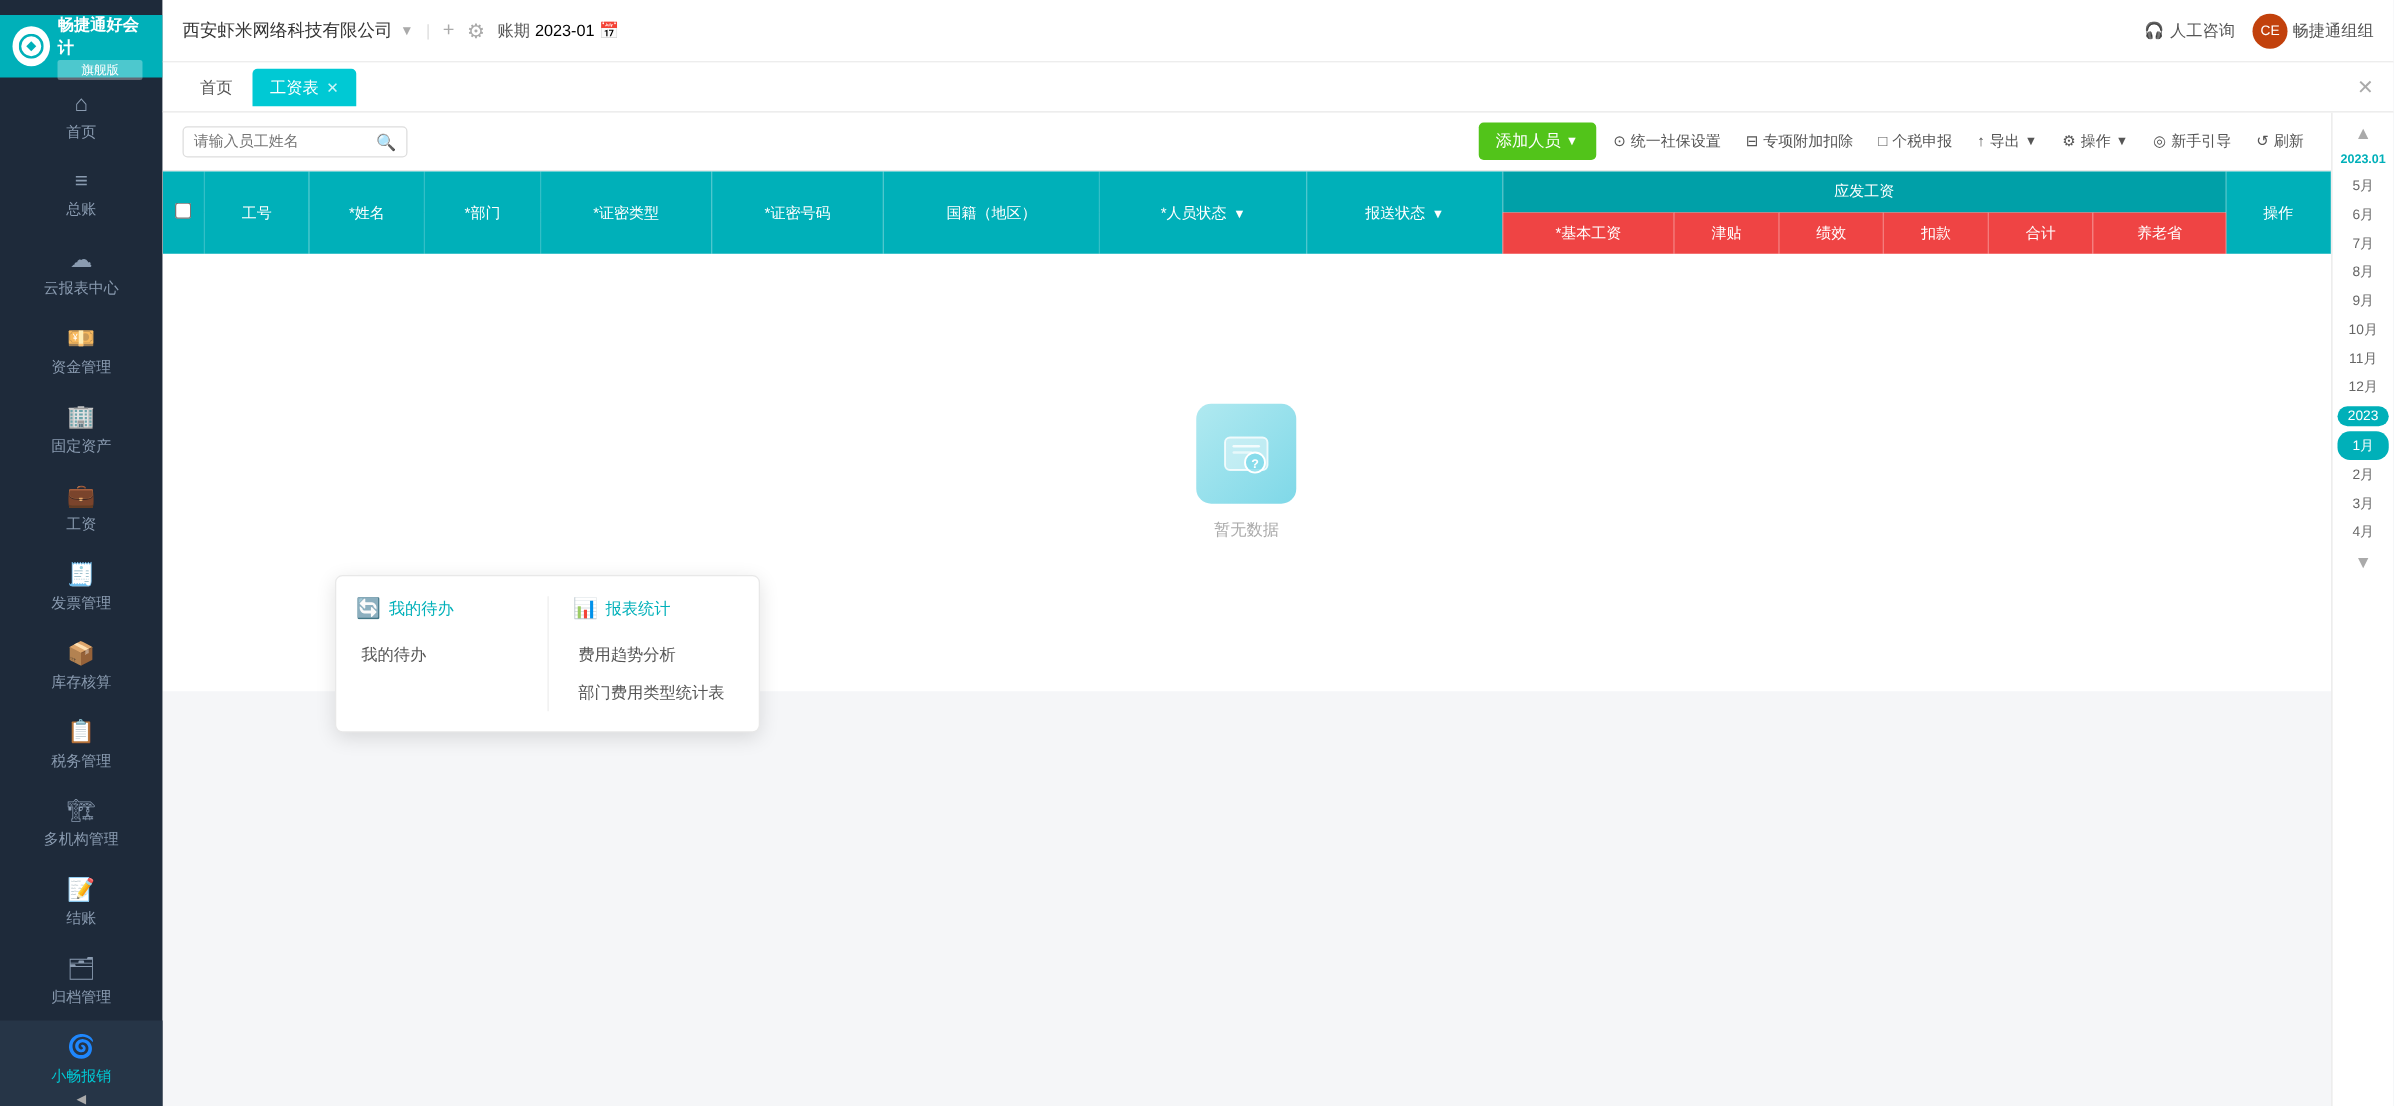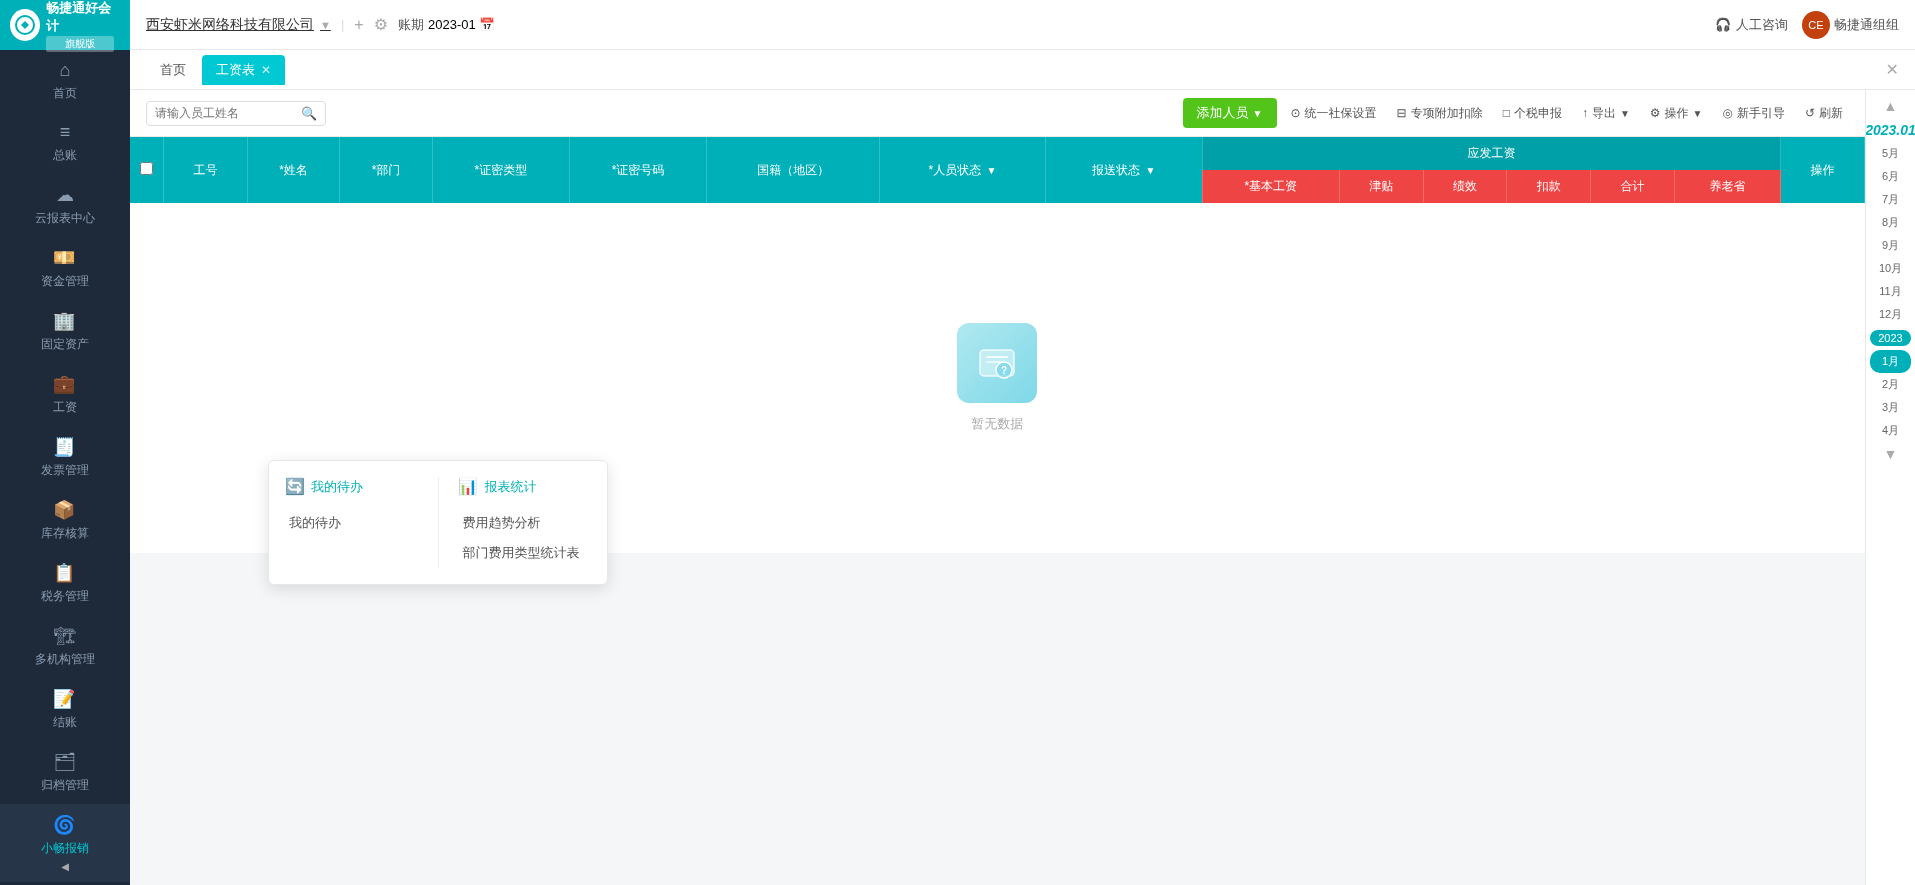--- a/index.html
+++ b/index.html
@@ -14,20 +14,21 @@
       flex-shrink: 0;
       height: 100%;
     }
     .sidebar-logo {
       background: #00b0b9;
       padding: 8px 10px;
       display: flex;
       align-items: center;
       gap: 6px;
       height: 50px;
+      margin-top: 12px;
     }
     .sidebar-logo-icon {
       width: 32px; height: 32px;
       background: white;
       border-radius: 50%;
       display: flex; align-items: center; justify-content: center;
       color: #00b0b9; font-weight: bold; font-size: 14px;
     }
     .sidebar-nav { flex: 1; overflow-y: auto; }
     .sidebar-item {
@@ -49,21 +50,21 @@
       background: white;
       height: 50px;
       display: flex;
       align-items: center;
       padding: 0 16px;
       border-bottom: 1px solid #e8e8e8;
       gap: 10px;
     }
     .topbar-company {
       display: flex; align-items: center; gap: 6px;
-      font-size: 14px; font-weight: 500; color: #333; text-decoration: underline;
+      font-size: 14px; font-weight: 500; color: #333;
     }
     .topbar-period { display: flex; align-items: center; gap: 4px; color: #555; font-size: 13px; }
     .topbar-right { margin-left: auto; display: flex; align-items: center; gap: 14px; }
     .topbar-right-item { display: flex; align-items: center; gap: 4px; color: #555; font-size: 13px; cursor: pointer; }
     .avatar { width: 28px; height: 28px; border-radius: 50%; background: #c2410c; display: flex; align-items: center; justify-content: center; color: white; font-size: 11px; }
 
     
     .tabs {
       background: white;
       padding: 0 16px;
@@ -416,21 +417,21 @@
                 </div>
               </td>
             </tr>
           </tbody>
         </table>
       </div>
     </div>
 
     <div class="timeline">
       <div class="timeline-nav">▲</div>
-      <div class="timeline-item" style="font-size:14px;color:#00b0b9;font-weight:bold;font-style:italic;">2023.01</div>
+      <div class="timeline-item" style="font-size:10px;color:#00b0b9;font-weight:bold;">2023.01</div>
       <div class="timeline-item">5月</div>
       <div class="timeline-item">6月</div>
       <div class="timeline-item">7月</div>
       <div class="timeline-item">8月</div>
       <div class="timeline-item">9月</div>
       <div class="timeline-item">10月</div>
       <div class="timeline-item">11月</div>
       <div class="timeline-item">12月</div>
       <div class="timeline-year">2023</div>
       <div class="timeline-item active">1月</div>

